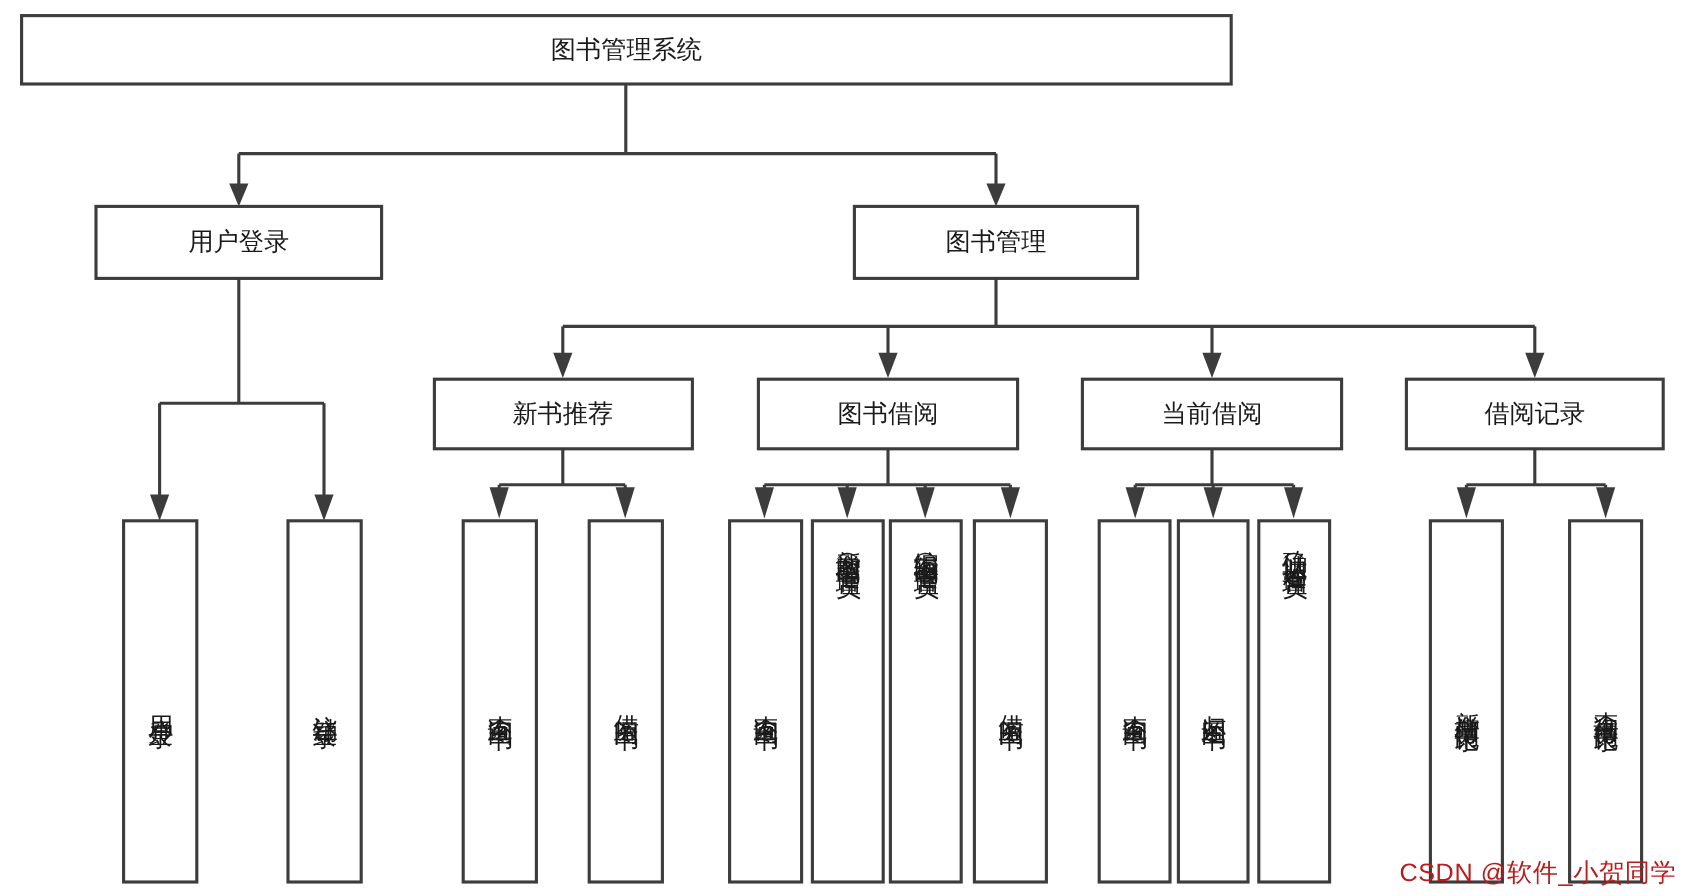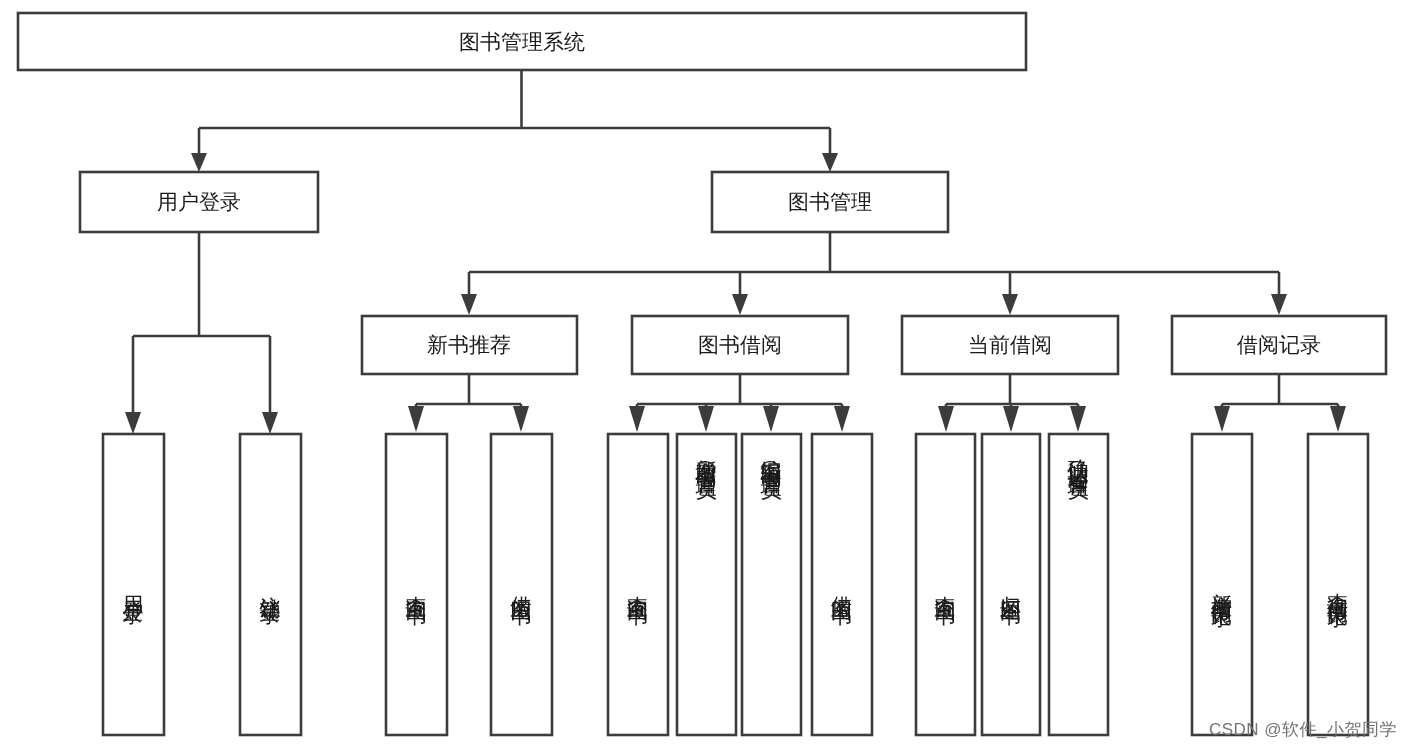--- a/index.html
+++ b/index.html
@@ -64,22 +64,22 @@
     align-items: center;
     justify-content: center;
     box-sizing: border-box;
     pointer-events: auto;
   }
   .watermark {
     position: absolute;
     right: 8px;
     bottom: 6px;
     font-family: "Liberation Sans", "DejaVu Sans", sans-serif;
-    font-size: 17px;
-    color: #737373;
+    font-size: 21px;
+    color: #b91c1c;
     letter-spacing: 0.5px;
     white-space: nowrap;
     text-align: right;
   }
 </style>
 </head>
 <body>
 
 <div id="diagram-root">
 

